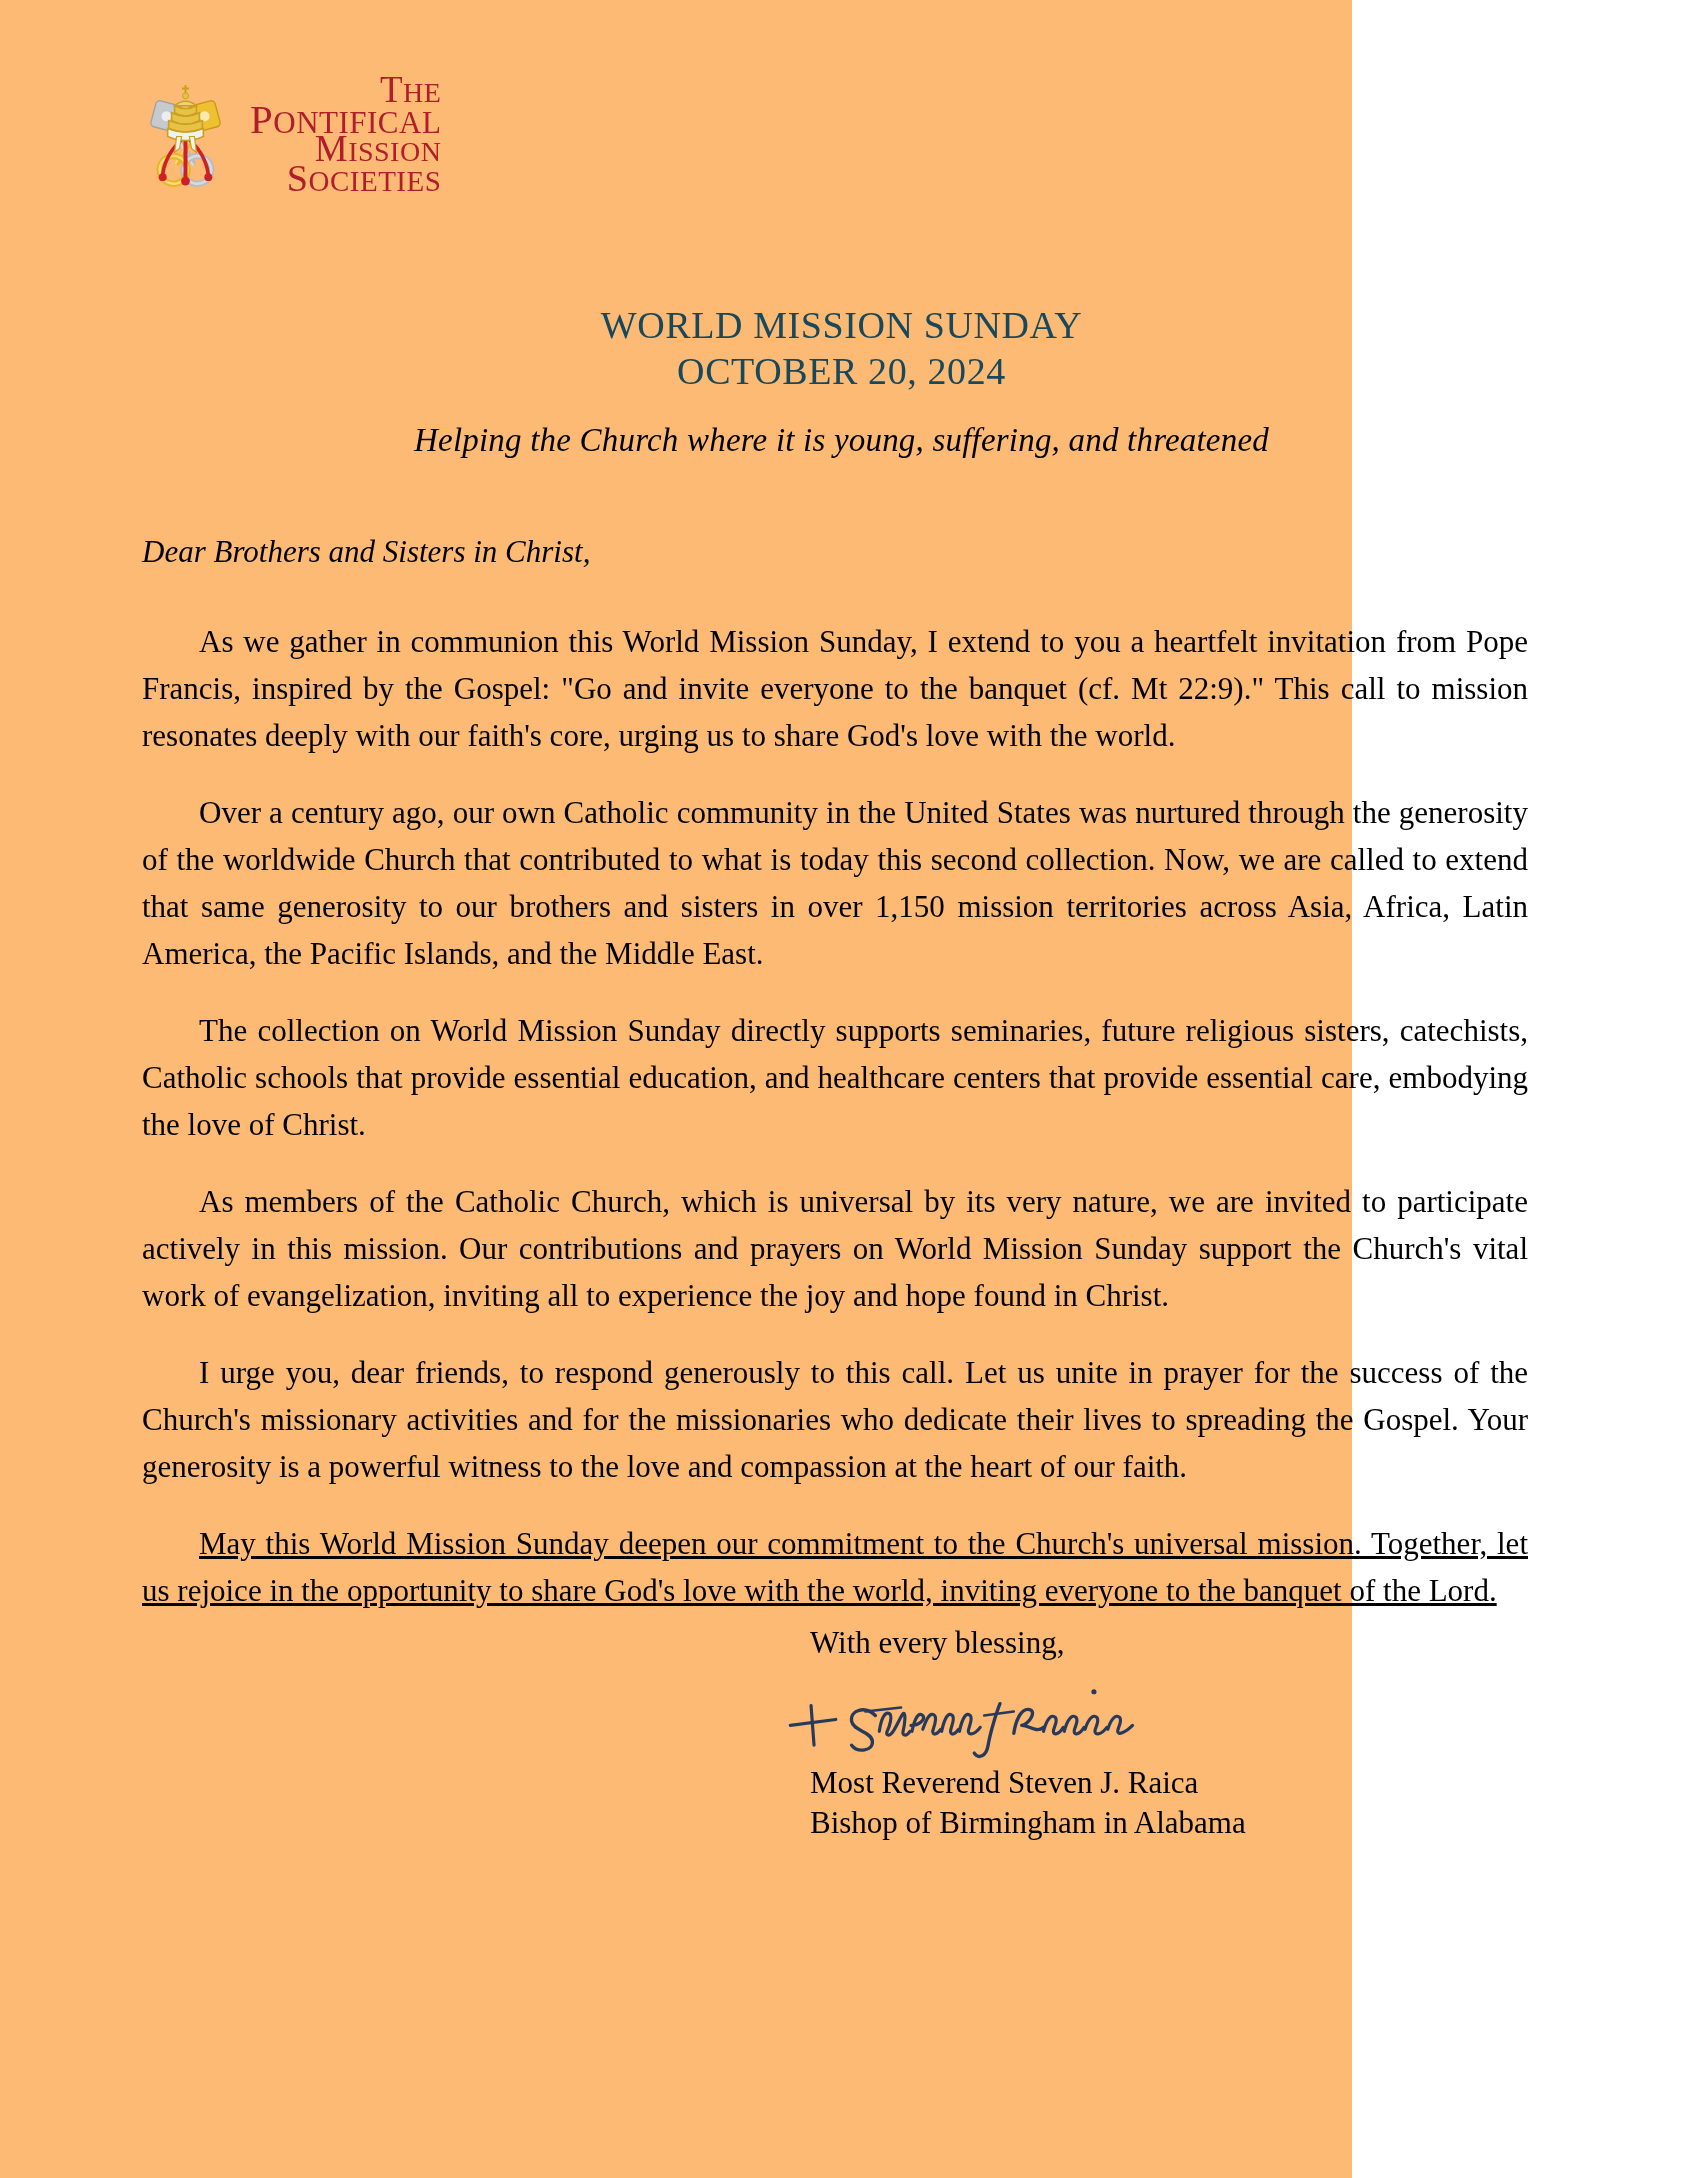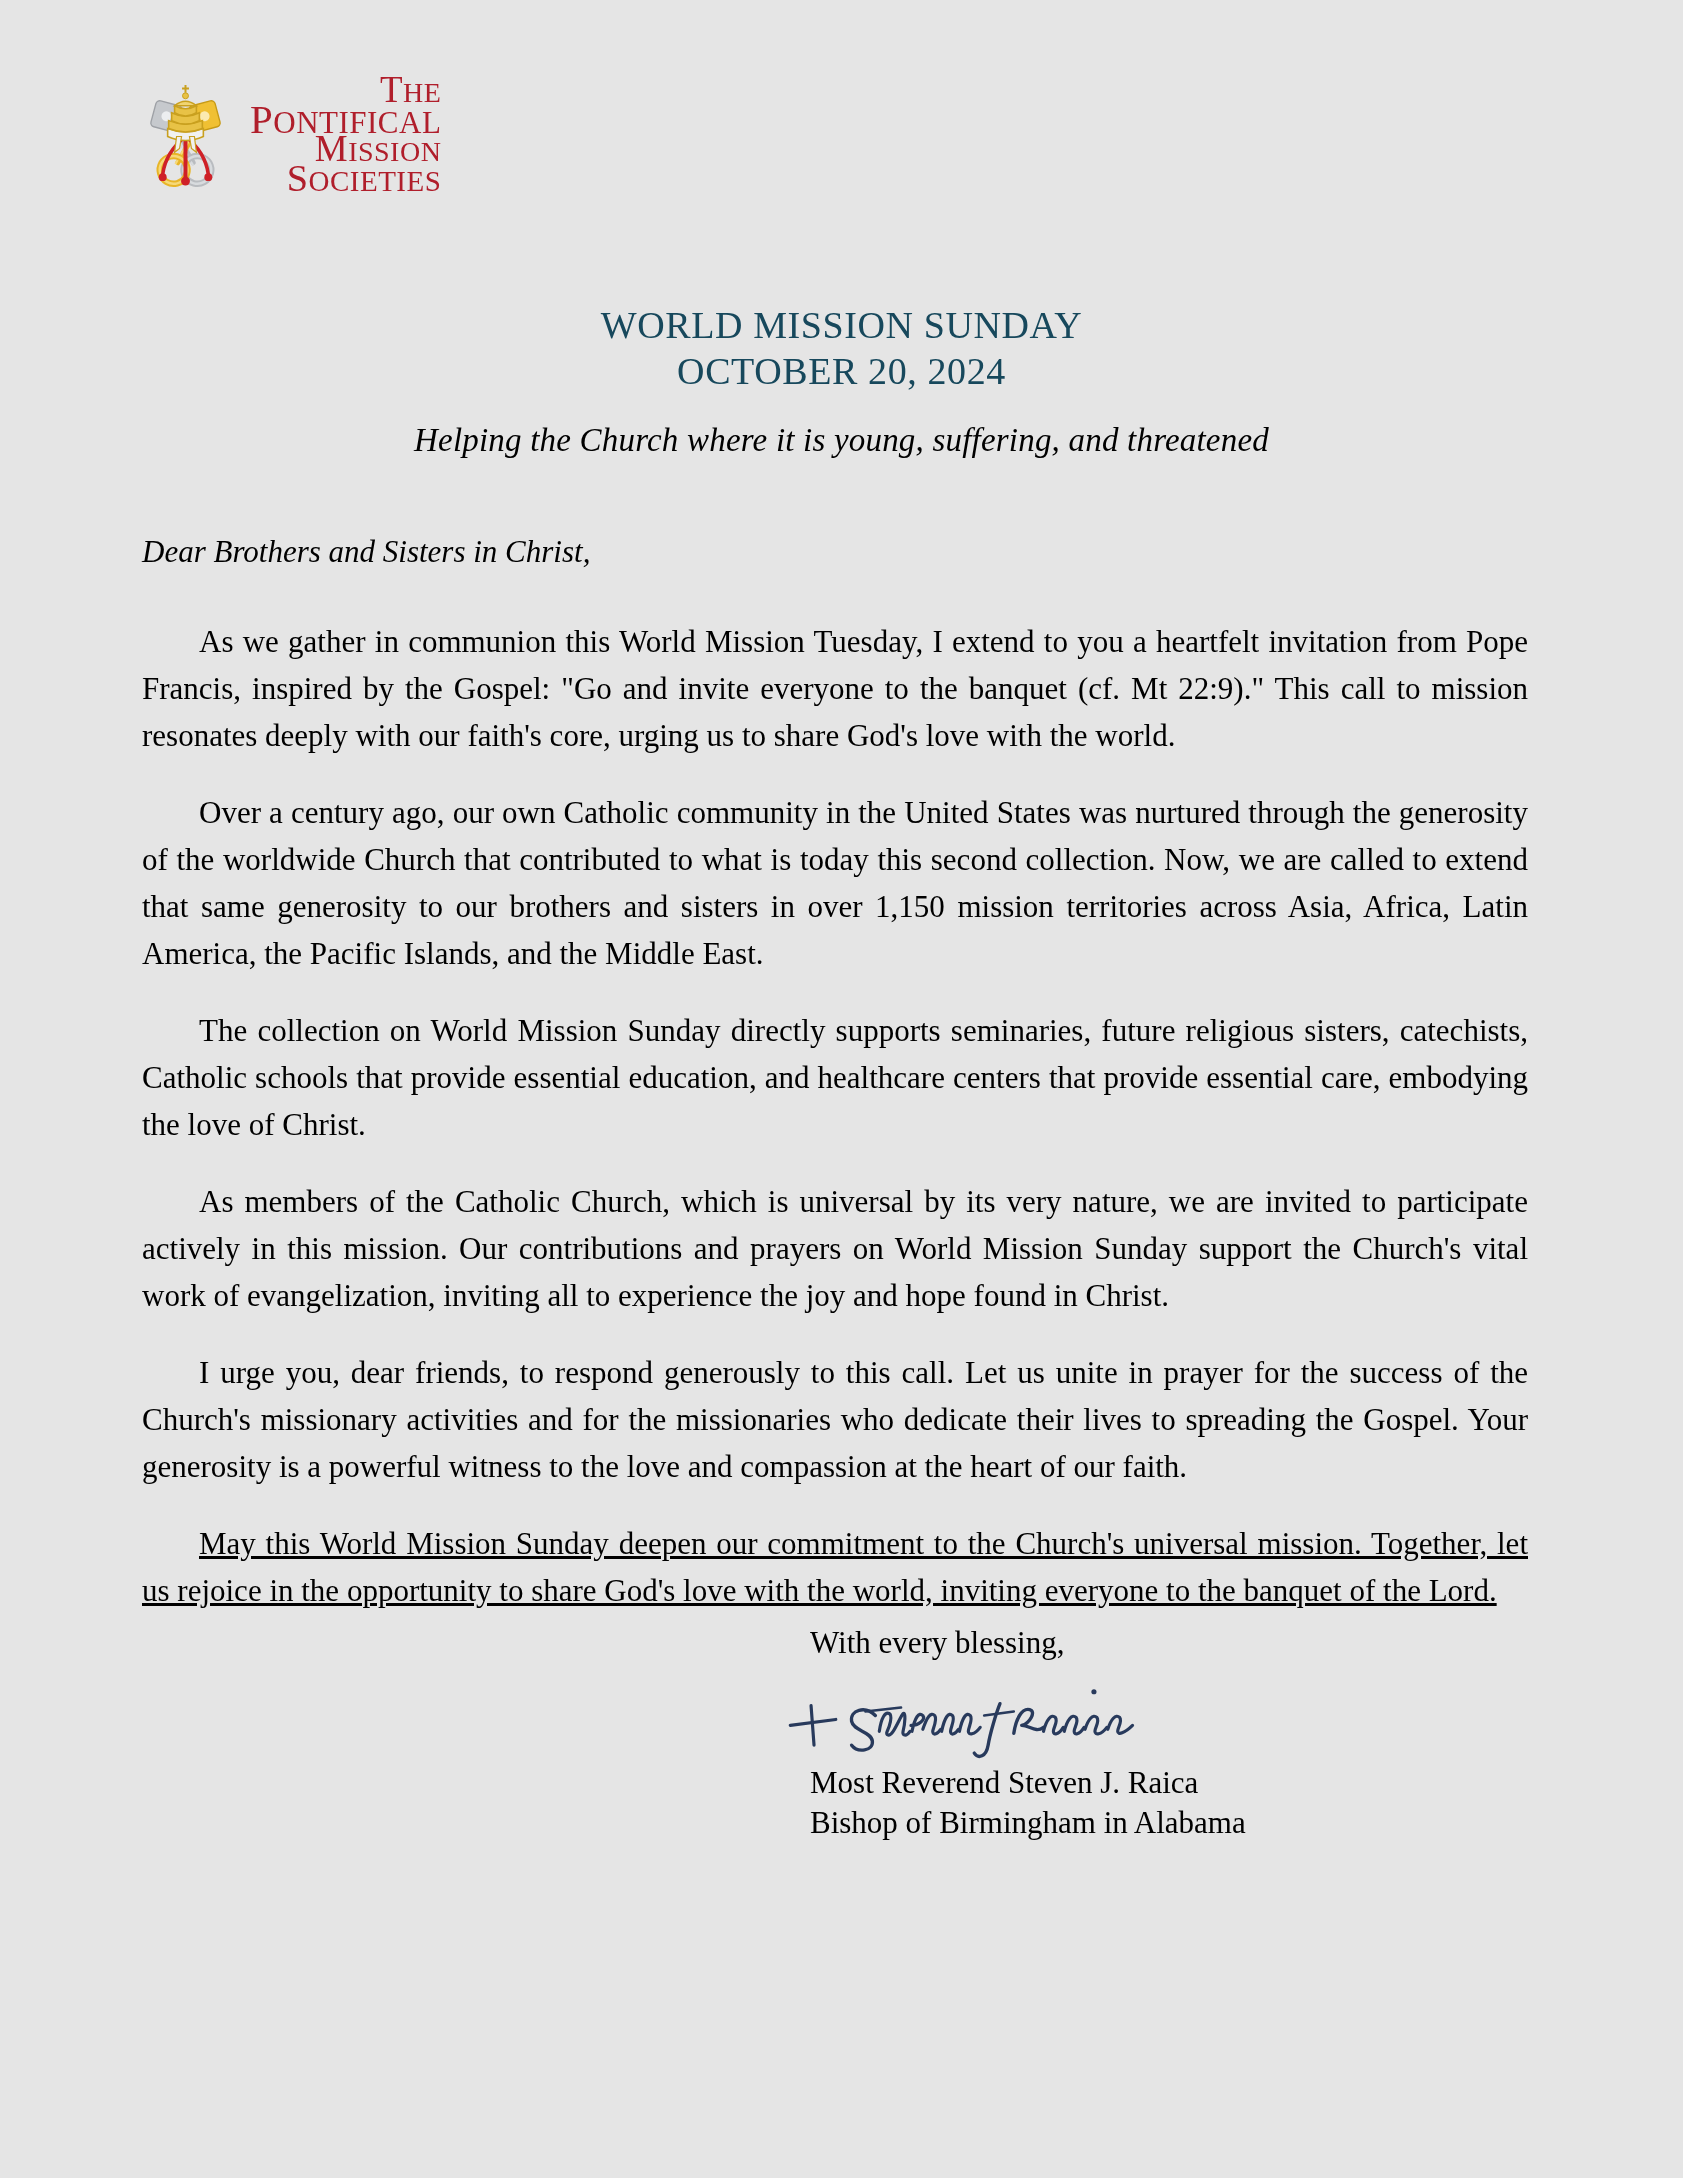--- a/index.html
+++ b/index.html
@@ -11,23 +11,23 @@
     width: 1683px;
     height: 2178px;
     font-family: "Liberation Serif", "DejaVu Serif", serif;
     color: #000000;
     position: relative;
     overflow: hidden;
   }
 
   .page {
     position: relative;
-    width: 1683px;
+    width: 1352px;
     height: 2178px;
-    background: #e5e5e5;
+    background: #fdba74;
   }
 
   
   .letterhead {
     position: absolute;
     left: 127px;
     top: 71px;
     display: flex;
     align-items: center;
     gap: 6px;
@@ -181,21 +181,21 @@
   </div>
 
   <div class="title-block">
     <div class="title-line">WORLD MISSION SUNDAY</div>
     <div class="title-line">OCTOBER 20, 2024</div>
     <div class="tagline">Helping the Church where it is young, suffering, and threatened</div>
   </div>
 
   <div class="body-copy">
     <div class="salutation">Dear Brothers and Sisters in Christ,</div>
-    <p class="para">As we gather in communion this World Mission Tuesday, I extend to you a heartfelt invitation from Pope Francis,  inspired by the Gospel: "Go and invite everyone to the banquet (cf. Mt 22:9)." This call to mission resonates  deeply with our faith's core, urging us to share God's love with the world.</p>
+    <p class="para">As we gather in communion this World Mission Sunday, I extend to you a heartfelt invitation from Pope Francis,  inspired by the Gospel: "Go and invite everyone to the banquet (cf. Mt 22:9)." This call to mission resonates  deeply with our faith's core, urging us to share God's love with the world.</p>
     <p class="para">Over a century ago, our own Catholic community in the United States was nurtured through the generosity of   the worldwide Church that contributed to what is today this second collection. Now, we are called to extend that   same generosity to our brothers and sisters in over 1,150 mission territories across Asia, Africa, Latin America,   the Pacific Islands, and the Middle East.</p>
     <p class="para">The collection on World Mission Sunday directly supports seminaries, future religious sisters, catechists, Catholic  schools that provide essential education, and healthcare centers that provide essential care, embodying the love  of Christ.</p>
     <p class="para">As members of the Catholic Church, which is universal by its very nature, we are invited to participate actively in  this mission. Our contributions and prayers on World Mission Sunday support the Church's vital work of  evangelization, inviting all to experience the joy and hope found in Christ.</p>
     <p class="para">I urge you, dear friends, to respond generously to this call. Let us unite in prayer for the success of the Church's  missionary activities and for the missionaries who dedicate their lives to spreading the Gospel. Your generosity is  a powerful witness to the love and compassion at the heart of our faith.</p>
     <p class="para">May this World Mission Sunday deepen our commitment to the Church's universal mission. Together, let us  rejoice in the opportunity to share God's love with the world, inviting everyone to the banquet of the Lord.</p>
   </div>
 
   <div class="closing">
     <div class="closing-line">With every blessing,</div>
     <div class="signature">

